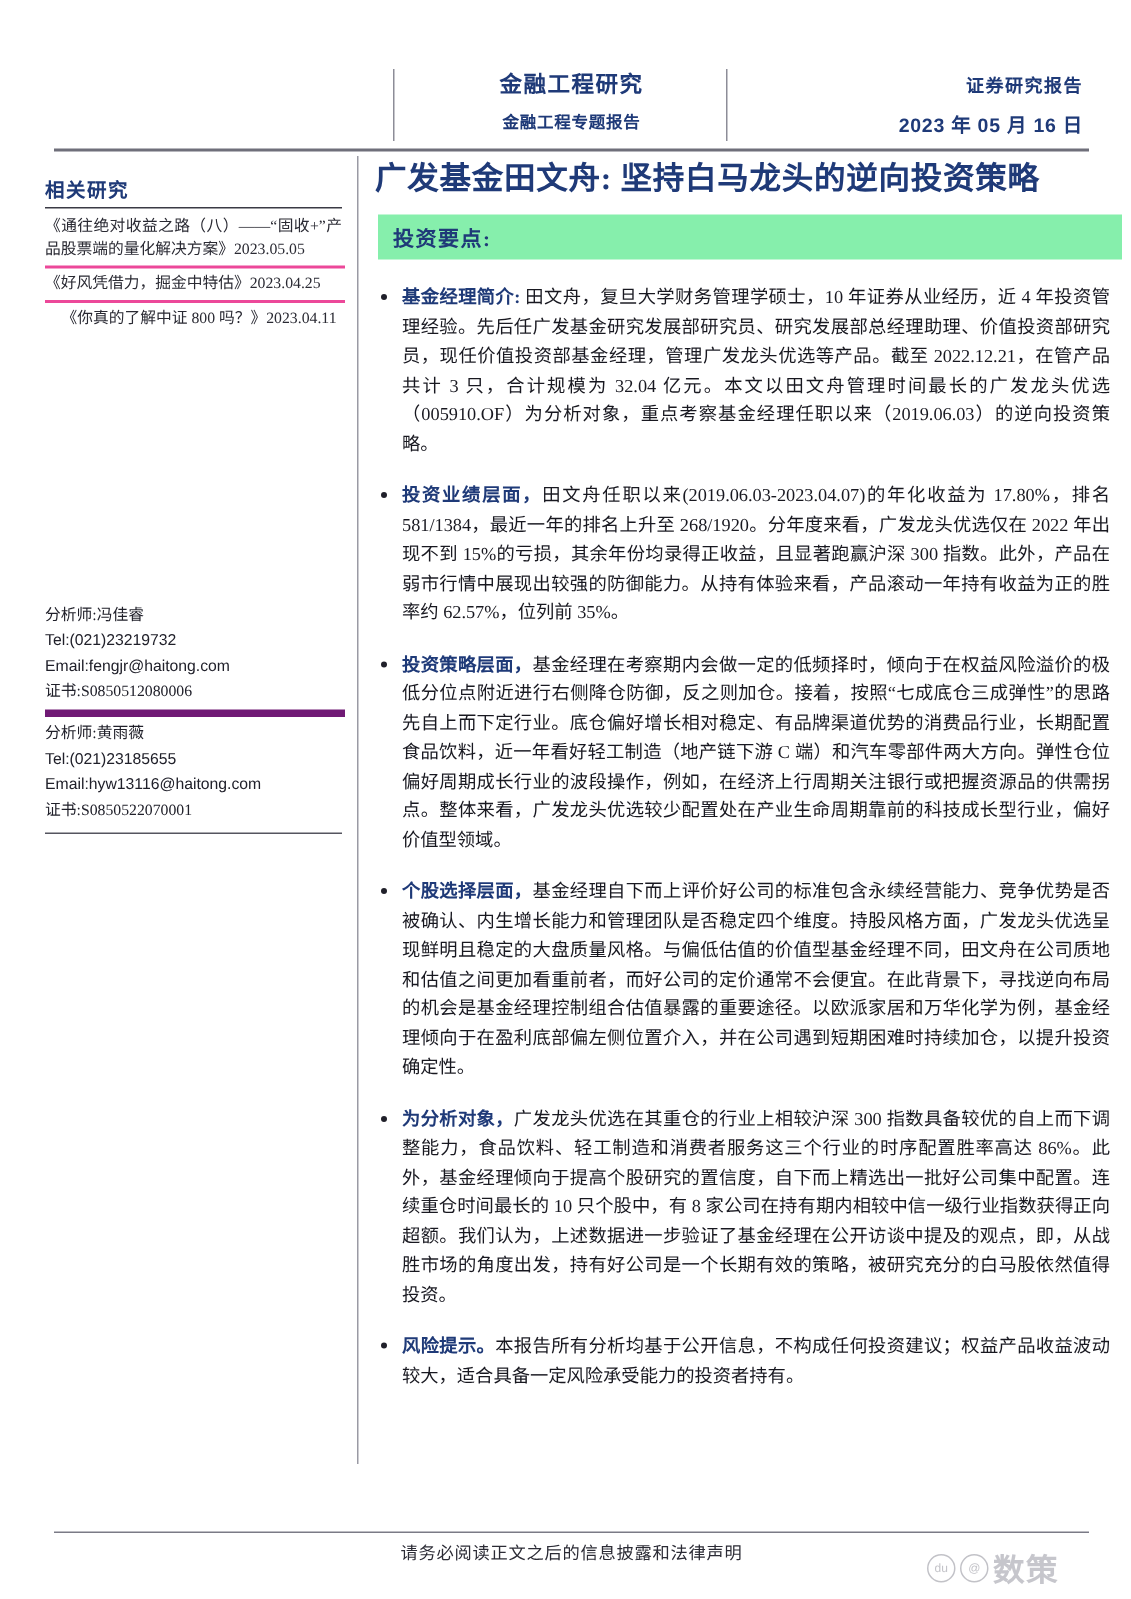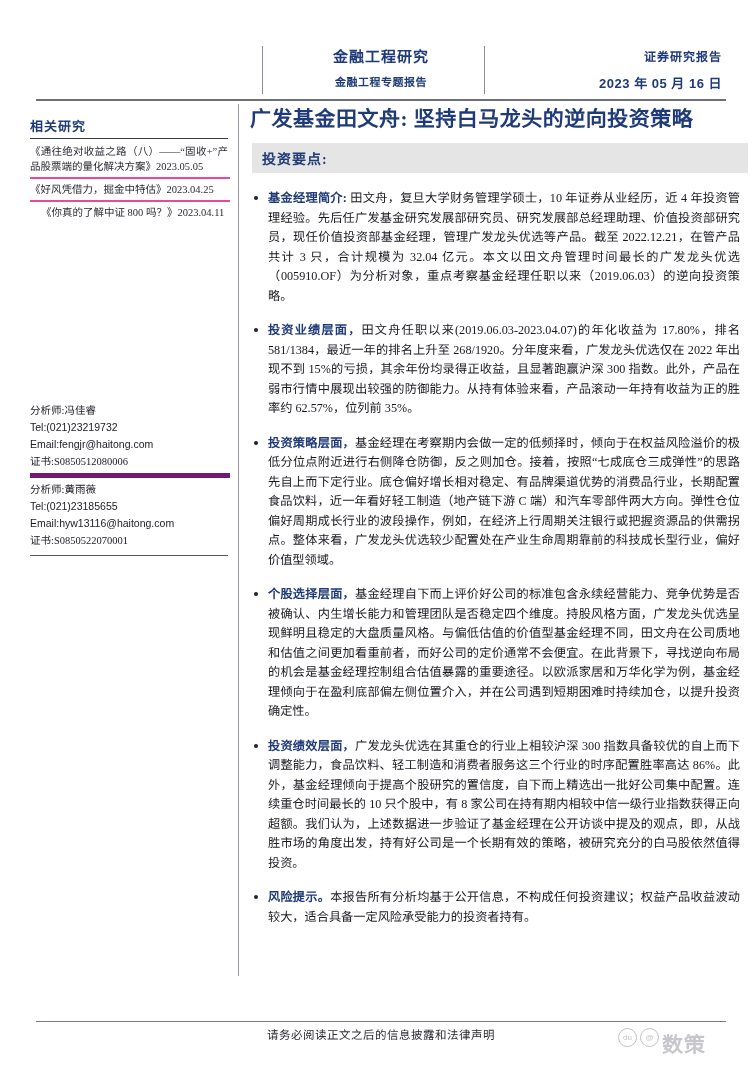--- a/index.html
+++ b/index.html
@@ -173,21 +173,21 @@
     color: #1f3a78;
     letter-spacing: 0.5px;
     line-height: 30px;
     white-space: nowrap;
     margin-left: -2px;
   }
   .points-banner {
     margin-top: 9px;
     width: 496px;
     height: 30px;
-    background: #e5e5e5;
+    background: #86efac;
     display: flex;
     align-items: center;
     box-sizing: border-box;
     padding-left: 10px;
   }
   .points-banner-label {
     font-size: 14px;
     font-weight: bold;
     color: #1f3a78;
     letter-spacing: 1px;
@@ -244,21 +244,21 @@
     letter-spacing: 0.5px;
   }
   .watermark {
     position: absolute;
     left: 618px;
     top: 1028px;
     width: 128px;
     height: 34px;
     opacity: 0.42;
     display: flex;
-    align-items: flex-start;
+    align-items: center;
     gap: 3px;
   }
   .wm-badge {
     width: 17px;
     height: 17px;
     border-radius: 50%;
     border: 1.5px solid #6f6f7c;
     font-size: 8px;
     color: #6f6f7c;
     display: flex;
@@ -341,21 +341,21 @@
 
       <div class="bullet">
         <div class="bullet-text"><b class="lead">投资策略层面，</b><span>基金经理在考察期内会做一定的低频择时，倾向于在权益风险溢价的极低分位点附近进行右侧降仓防御，反之则加仓。接着，按照“七成底仓三成弹性”的思路先自上而下定行业。底仓偏好增长相对稳定、有品牌渠道优势的消费品行业，长期配置食品饮料，近一年看好轻工制造（地产链下游 C 端）和汽车零部件两大方向。弹性仓位偏好周期成长行业的波段操作，例如，在经济上行周期关注银行或把握资源品的供需拐点。整体来看，广发龙头优选较少配置处在产业生命周期靠前的科技成长型行业，偏好价值型领域。</span></div>
       </div>
 
       <div class="bullet">
         <div class="bullet-text"><b class="lead">个股选择层面，</b><span>基金经理自下而上评价好公司的标准包含永续经营能力、竞争优势是否被确认、内生增长能力和管理团队是否稳定四个维度。持股风格方面，广发龙头优选呈现鲜明且稳定的大盘质量风格。与偏低估值的价值型基金经理不同，田文舟在公司质地和估值之间更加看重前者，而好公司的定价通常不会便宜。在此背景下，寻找逆向布局的机会是基金经理控制组合估值暴露的重要途径。以欧派家居和万华化学为例，基金经理倾向于在盈利底部偏左侧位置介入，并在公司遇到短期困难时持续加仓，以提升投资确定性。</span></div>
       </div>
 
       <div class="bullet">
-        <div class="bullet-text"><b class="lead">投资绩效层面，</b><span>广发龙头优选在其重仓的行业上相较沪深 300 指数具备较优的自上而下调整能力，食品饮料、轻工制造和消费者服务这三个行业的时序配置胜率高达 86%。此外，基金经理倾向于提高个股研究的置信度，自下而上精选出一批好公司集中配置。连续重仓时间最长的 10 只个股中，有 8 家公司在持有期内相较中信一级行业指数获得正向超额。我们认为，上述数据进一步验证了基金经理在公开访谈中提及的观点，即，从战胜市场的角度出发，持有好公司是一个长期有效的策略，被研究充分的白马股依然值得投资。</span></div>
+        <div class="bullet-text"><b class="lead">为分析对象，</b><span>广发龙头优选在其重仓的行业上相较沪深 300 指数具备较优的自上而下调整能力，食品饮料、轻工制造和消费者服务这三个行业的时序配置胜率高达 86%。此外，基金经理倾向于提高个股研究的置信度，自下而上精选出一批好公司集中配置。连续重仓时间最长的 10 只个股中，有 8 家公司在持有期内相较中信一级行业指数获得正向超额。我们认为，上述数据进一步验证了基金经理在公开访谈中提及的观点，即，从战胜市场的角度出发，持有好公司是一个长期有效的策略，被研究充分的白马股依然值得投资。</span></div>
       </div>
 
       <div class="bullet">
         <div class="bullet-text"><b class="lead">风险提示。</b><span>本报告所有分析均基于公开信息，不构成任何投资建议；权益产品收益波动较大，适合具备一定风险承受能力的投资者持有。</span></div>
       </div>
 
     </div>
   </div>
 
   <div class="footer-rule"></div>

